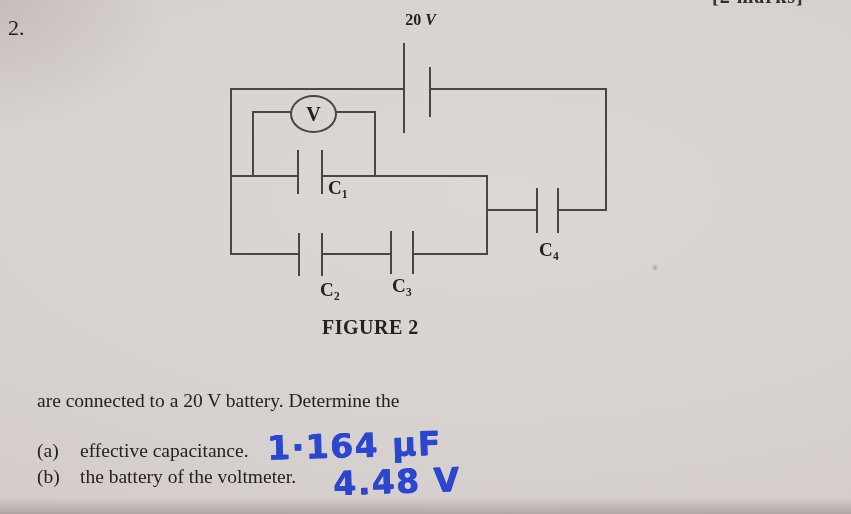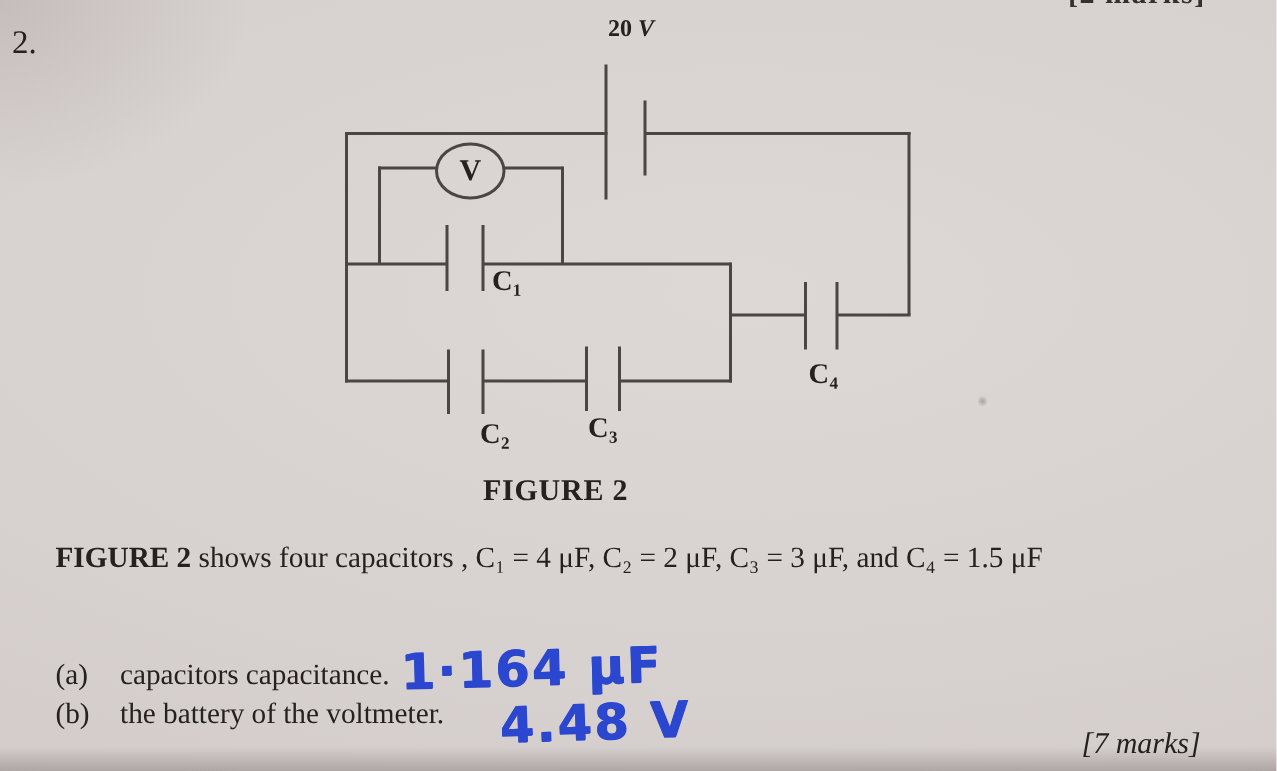--- a/index.html
+++ b/index.html
@@ -130,29 +130,28 @@
 
     <div class="h" style="left:487px;top:209px;width:50px;"></div>
     <div class="h" style="left:558px;top:209px;width:49px;"></div>
     <div class="plate" style="left:536px;top:188px;height:45px;"></div>
     <div class="plate" style="left:557px;top:188px;height:45px;"></div>
     <div class="clabel" style="left:539px;top:239px;text-align:right;">C₄</div>
 
     <div class="caption">FIGURE 2</div>
   </div>
 
-  <div class="introline" style="top:362px;"><b>FIGURE 2</b><span> shows four capacitors , C₁ = 4 μF, C₂ = 2 μF, C₃ = 3 μF, and C₄ = 1.5 μF</span></div>
+  <div class="introline" style="top:390px;">are connected to a 20 V battery. Determine the</div>
 
   <div class="partrow">
     <span class="plabel" style="top:440px;">(a)</span>
-    <span class="ptext" style="top:440px;">capacitors capacitance.</span>
+    <span class="ptext" style="top:440px;">effective capacitance.</span>
   </div>
   <div class="partrow">
     <span class="plabel" style="top:466px;">(b)</span>
     <span class="ptext" style="top:466px;">the battery of the voltmeter.</span>
   </div>
 
   <div class="hand hand-a">1·164 μF</div>
   <div class="hand hand-b">4.48 V</div>
 
-  <div class="marks">[7 marks]</div>
 
 </div>
 
 </body></html>

